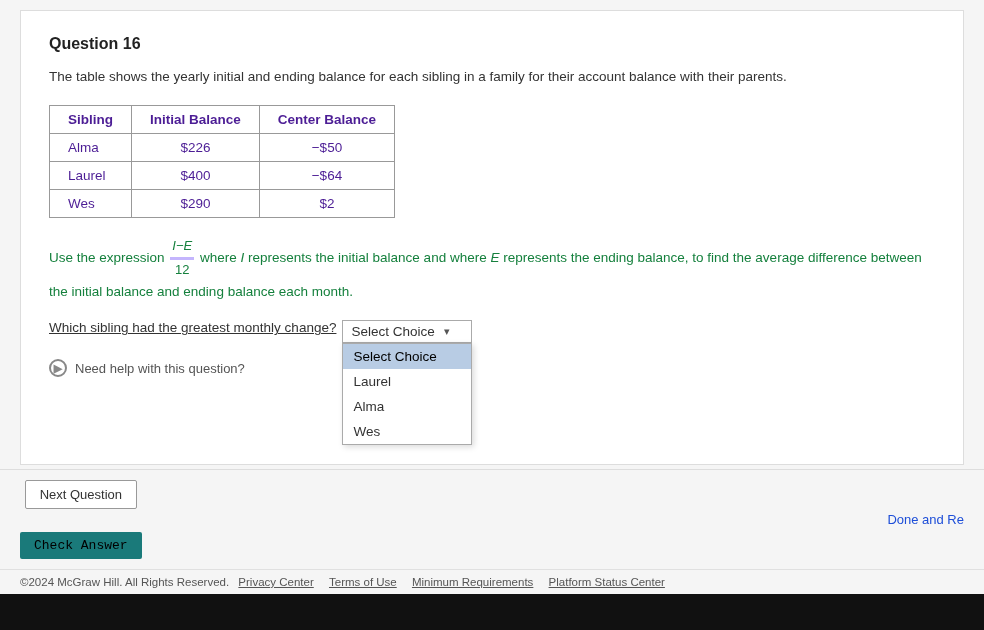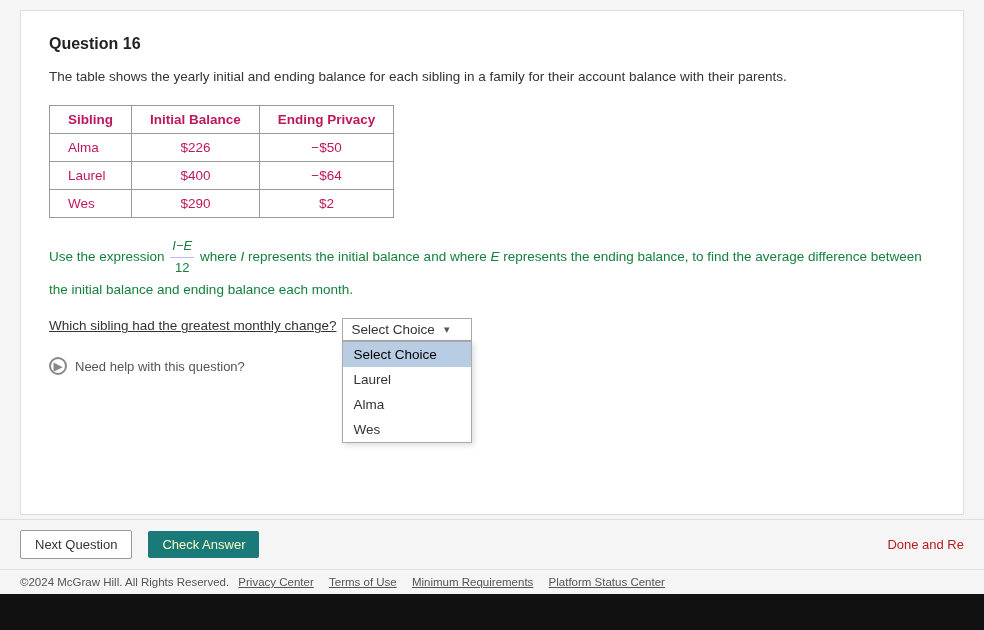--- a/index.html
+++ b/index.html
@@ -42,21 +42,21 @@
       margin-bottom: 18px;
     }
     table {
       border-collapse: collapse;
       font-size: 13.5px;
     }
     table th, table td {
       border: 1px solid #999;
       padding: 6px 18px;
       text-align: center;
-      color: #be185d;
+      color: #4c1d95;
     }
     table th {
       background: #fff;
       font-weight: bold;
     }
     table td:first-child {
       text-align: left;
     }
     .expression-text {
       font-size: 13.5px;
@@ -66,21 +66,21 @@
     }
     .fraction {
       display: inline-flex;
       flex-direction: column;
       align-items: center;
       vertical-align: middle;
       font-size: 13px;
       margin: 0 2px;
     }
     .fraction-top {
-      border-bottom: 1px solid #c4b5fd;
+      border-bottom: 3px solid #c4b5fd;
       padding: 0 2px;
       font-style: italic;
     }
     .fraction-bottom {
       padding: 0 2px;
     }
     .question-row {
       display: flex;
       align-items: flex-start;
       font-size: 13.5px;
@@ -160,44 +160,46 @@
       background: #f5f5f5;
       padding: 10px 20px;
       display: flex;
       align-items: center;
       justify-content: space-between;
       border-top: 1px solid #ddd;
       margin-top: 4px;
     }
     .footer-left {
       display: flex;
-      gap: 16px;
-      align-items: center;
+      gap: 23px;
+      align-items: center;
+      flex-direction: column;
     }
     .btn-next {
       background: #fff;
       border: 1px solid #999;
       padding: 6px 14px;
       font-size: 13px;
       cursor: pointer;
       color: #333;
       border-radius: 2px;
     }
     .btn-check {
       background: #1a7a7a;
       border: none;
       padding: 6px 14px;
       font-size: 13px;
       cursor: pointer;
-      color: #fef9c3;
+      color: #000000;
       border-radius: 2px;
+      font-family: Liberation Mono, monospace;
     }
     .footer-right {
       font-size: 13px;
-      color: #b91c1c;
+      color: #1d4ed8;
     }
     .copyright-bar {
       background: #f5f5f5;
       padding: 6px 20px;
       text-align: left;
       font-size: 11.5px;
       color: #555;
       border-top: 1px solid #e0e0e0;
     }
     .copyright-bar a {
@@ -218,21 +220,21 @@
   <div class="main-content">
     <div class="question-title">Question 16</div>
     <div class="question-desc">The table shows the yearly initial and ending balance for each sibling in a family for their account balance with their parents.</div>
 
     <div class="table-container">
       <table>
         <thead>
           <tr>
             <th>Sibling</th>
             <th>Initial Balance</th>
-            <th>Ending Privacy</th>
+            <th>Center Balance</th>
           </tr>
         </thead>
         <tbody>
           <tr>
             <td>Alma</td>
             <td>$226</td>
             <td>−$50</td>
           </tr>
           <tr>
             <td>Laurel</td>

